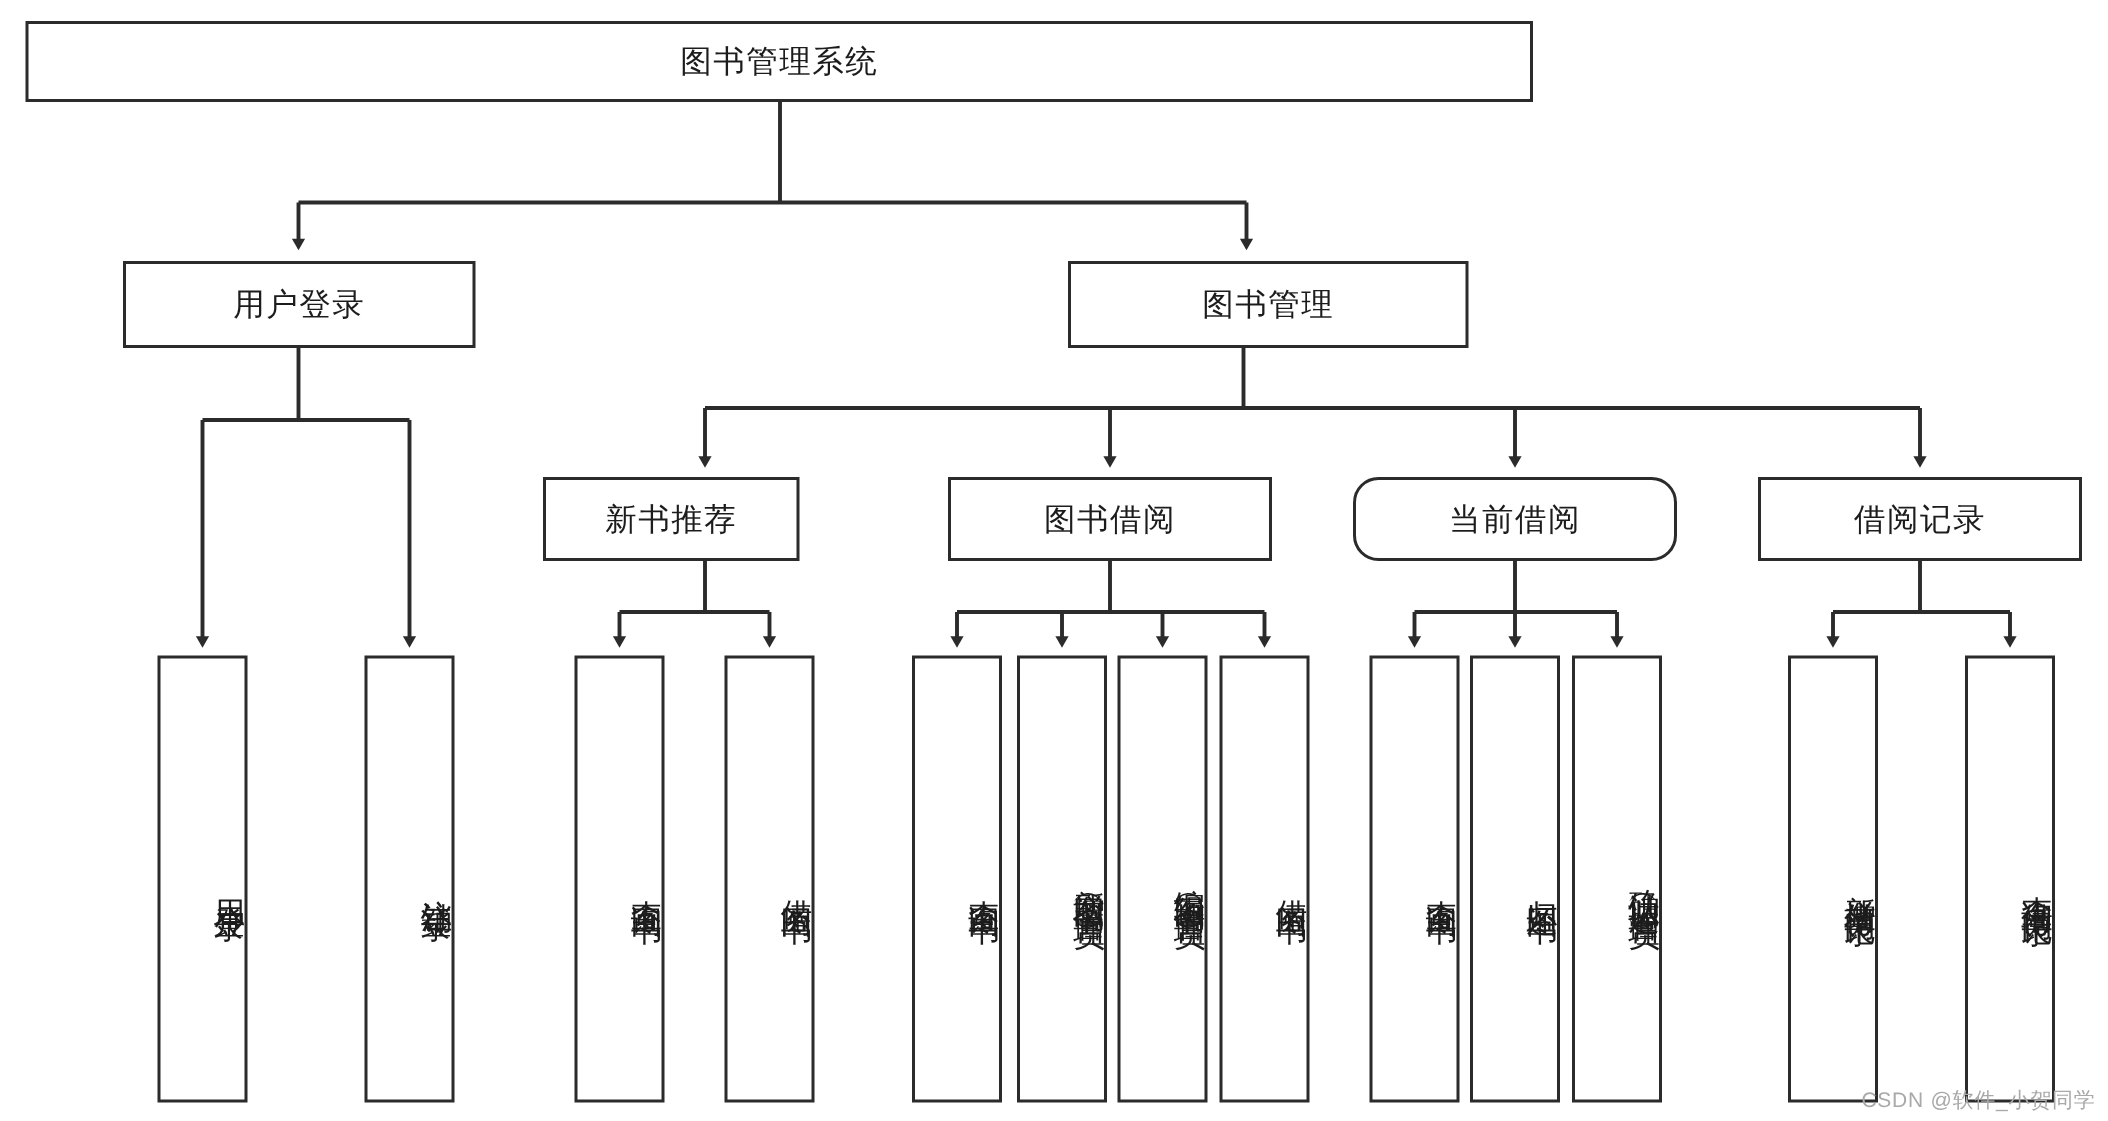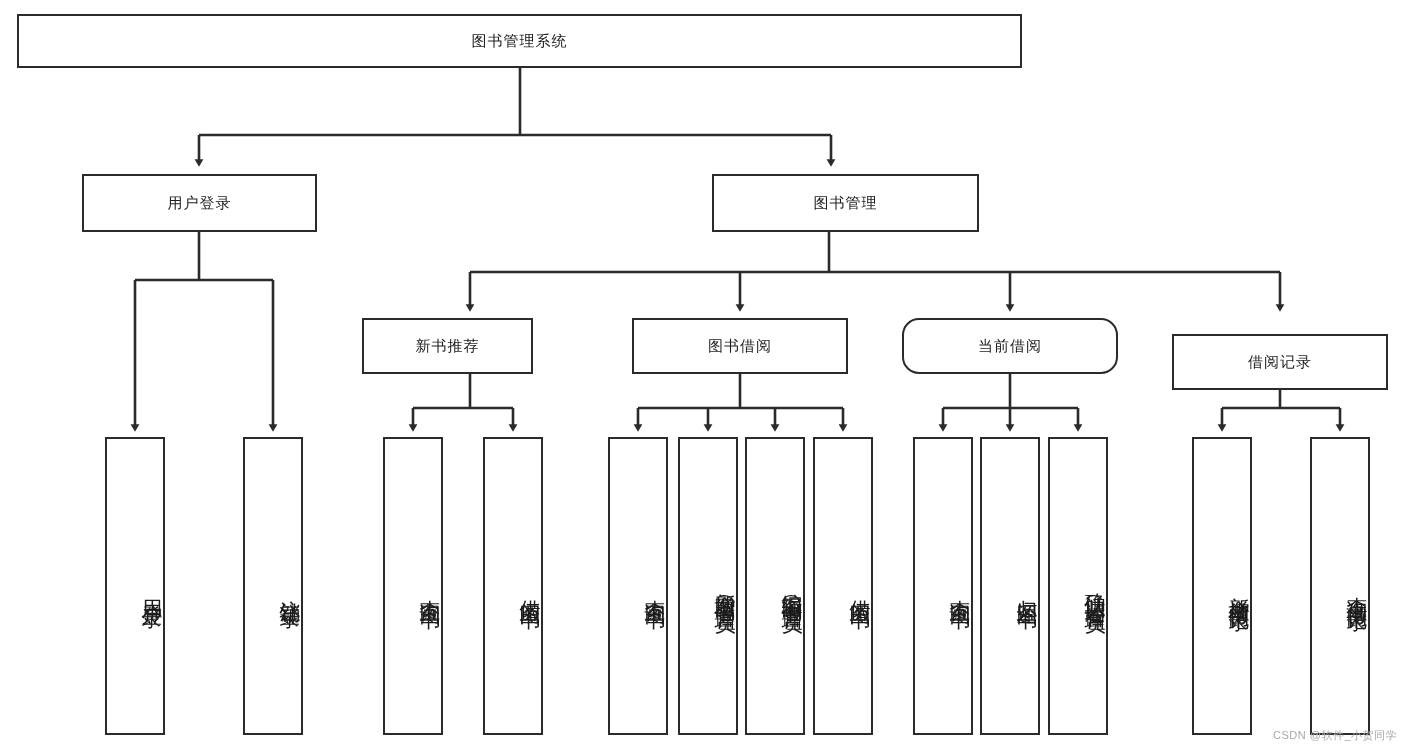--- a/index.html
+++ b/index.html
@@ -31,21 +31,21 @@
     box-sizing: border-box;
     background: #ffffff;
     border: 2px solid #2b2b2b;
     display: flex;
     align-items: center;
     justify-content: center;
     color: #1c1c1c;
     z-index: 2;
   }
   .node-h {
-    font-size: 15px;
+    font-size: 21px;
     letter-spacing: 1px;
     white-space: nowrap;
   }
   .node-v {
     writing-mode: vertical-rl;
     text-orientation: upright;
     font-size: 21px;
     letter-spacing: 3px;
     line-height: 1;
     padding-top: 6px;
@@ -54,21 +54,21 @@
     white-space: nowrap;
   }
   .node-v > span {
     writing-mode: vertical-rl;
     text-orientation: upright;
   }
   .watermark {
     position: absolute;
     right: 8px;
     bottom: 4px;
-    font-size: 11px;
+    font-size: 14px;
     color: #a9a9a9;
     white-space: nowrap;
     z-index: 3;
     letter-spacing: 0.5px;
   }
 </style>
 </head>
 <body>
 
 <div id="canvas">
@@ -140,21 +140,21 @@
   </div>
 
   <div class="node node-h" style="left:632px; top:318px; width:216px; height:56px;">
     <span>图书借阅</span>
   </div>
 
   <div class="node node-h" style="left:902px; top:318px; width:216px; height:56px;border-radius:17px;">
     <span>当前借阅</span>
   </div>
 
-  <div class="node node-h" style="left:1172px; top:318px; width:216px; height:56px;margin-top:16px;">
+  <div class="node node-h" style="left:1172px; top:318px; width:216px; height:56px;">
     <span>借阅记录</span>
   </div>
 
   <div class="node node-v" style="left:105px; top:437px; width:60px; height:298px;">
     <span>用户登录</span>
   </div>
 
   <div class="node node-v" style="left:243px; top:437px; width:60px; height:298px;">
     <span>注销登录</span>
   </div>

